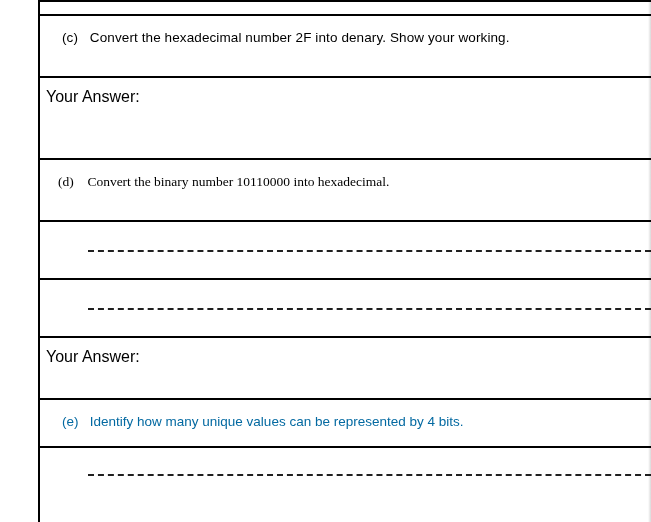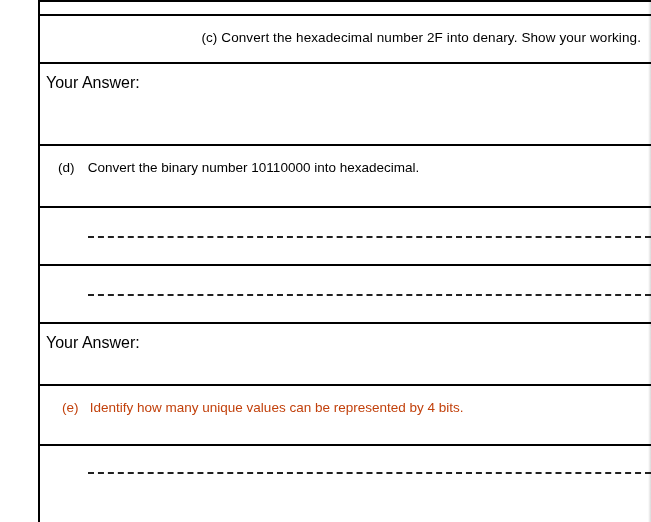--- a/index.html
+++ b/index.html
@@ -32,45 +32,45 @@
   }
   .cell {
     border-top: 2px solid #000;
     padding: 0;
     box-sizing: border-box;
   }
   .spacer-top {
     height: 14px;
   }
   .question-c {
-    height: 48px;
+    height: 62px;
     padding: 14px 10px 0 22px;
     font-size: 13.5px;
     color: #000;
     letter-spacing: 0.1px;
-    text-align: right;
   }
   .question-c .label {
     display: inline-block;
     width: 24px;
   }
   .your-answer-c {
     height: 82px;
     padding: 10px 10px 0 6px;
   }
   .ya-title {
     font-weight: normal;
     font-size: 16px;
     color: #000;
   }
   .question-d-top {
     height: 62px;
     padding: 14px 10px 0 18px;
     font-size: 13.5px;
     color: #000;
+    font-family: Liberation Serif, serif;
   }
   .question-d-top .label {
     display: inline-block;
     width: 26px;
   }
   .dash-row {
     height: 58px;
     position: relative;
   }
   .dash-line {
@@ -79,24 +79,24 @@
     right: 0;
     top: 28px;
     height: 0;
     border-top: 2.5px dashed #202020;
   }
   .your-answer-d {
     height: 62px;
     padding: 10px 10px 0 6px;
   }
   .question-e-top {
-    height: 60px;
+    height: 48px;
     padding: 14px 10px 0 22px;
     font-size: 13.5px;
-    color: #c2410c;
+    color: #0369a1;
   }
   .question-e-top .label {
     display: inline-block;
     width: 24px;
   }
   .dash-row-e {
     height: 48px;
     position: relative;
   }
   .dash-line-e {

